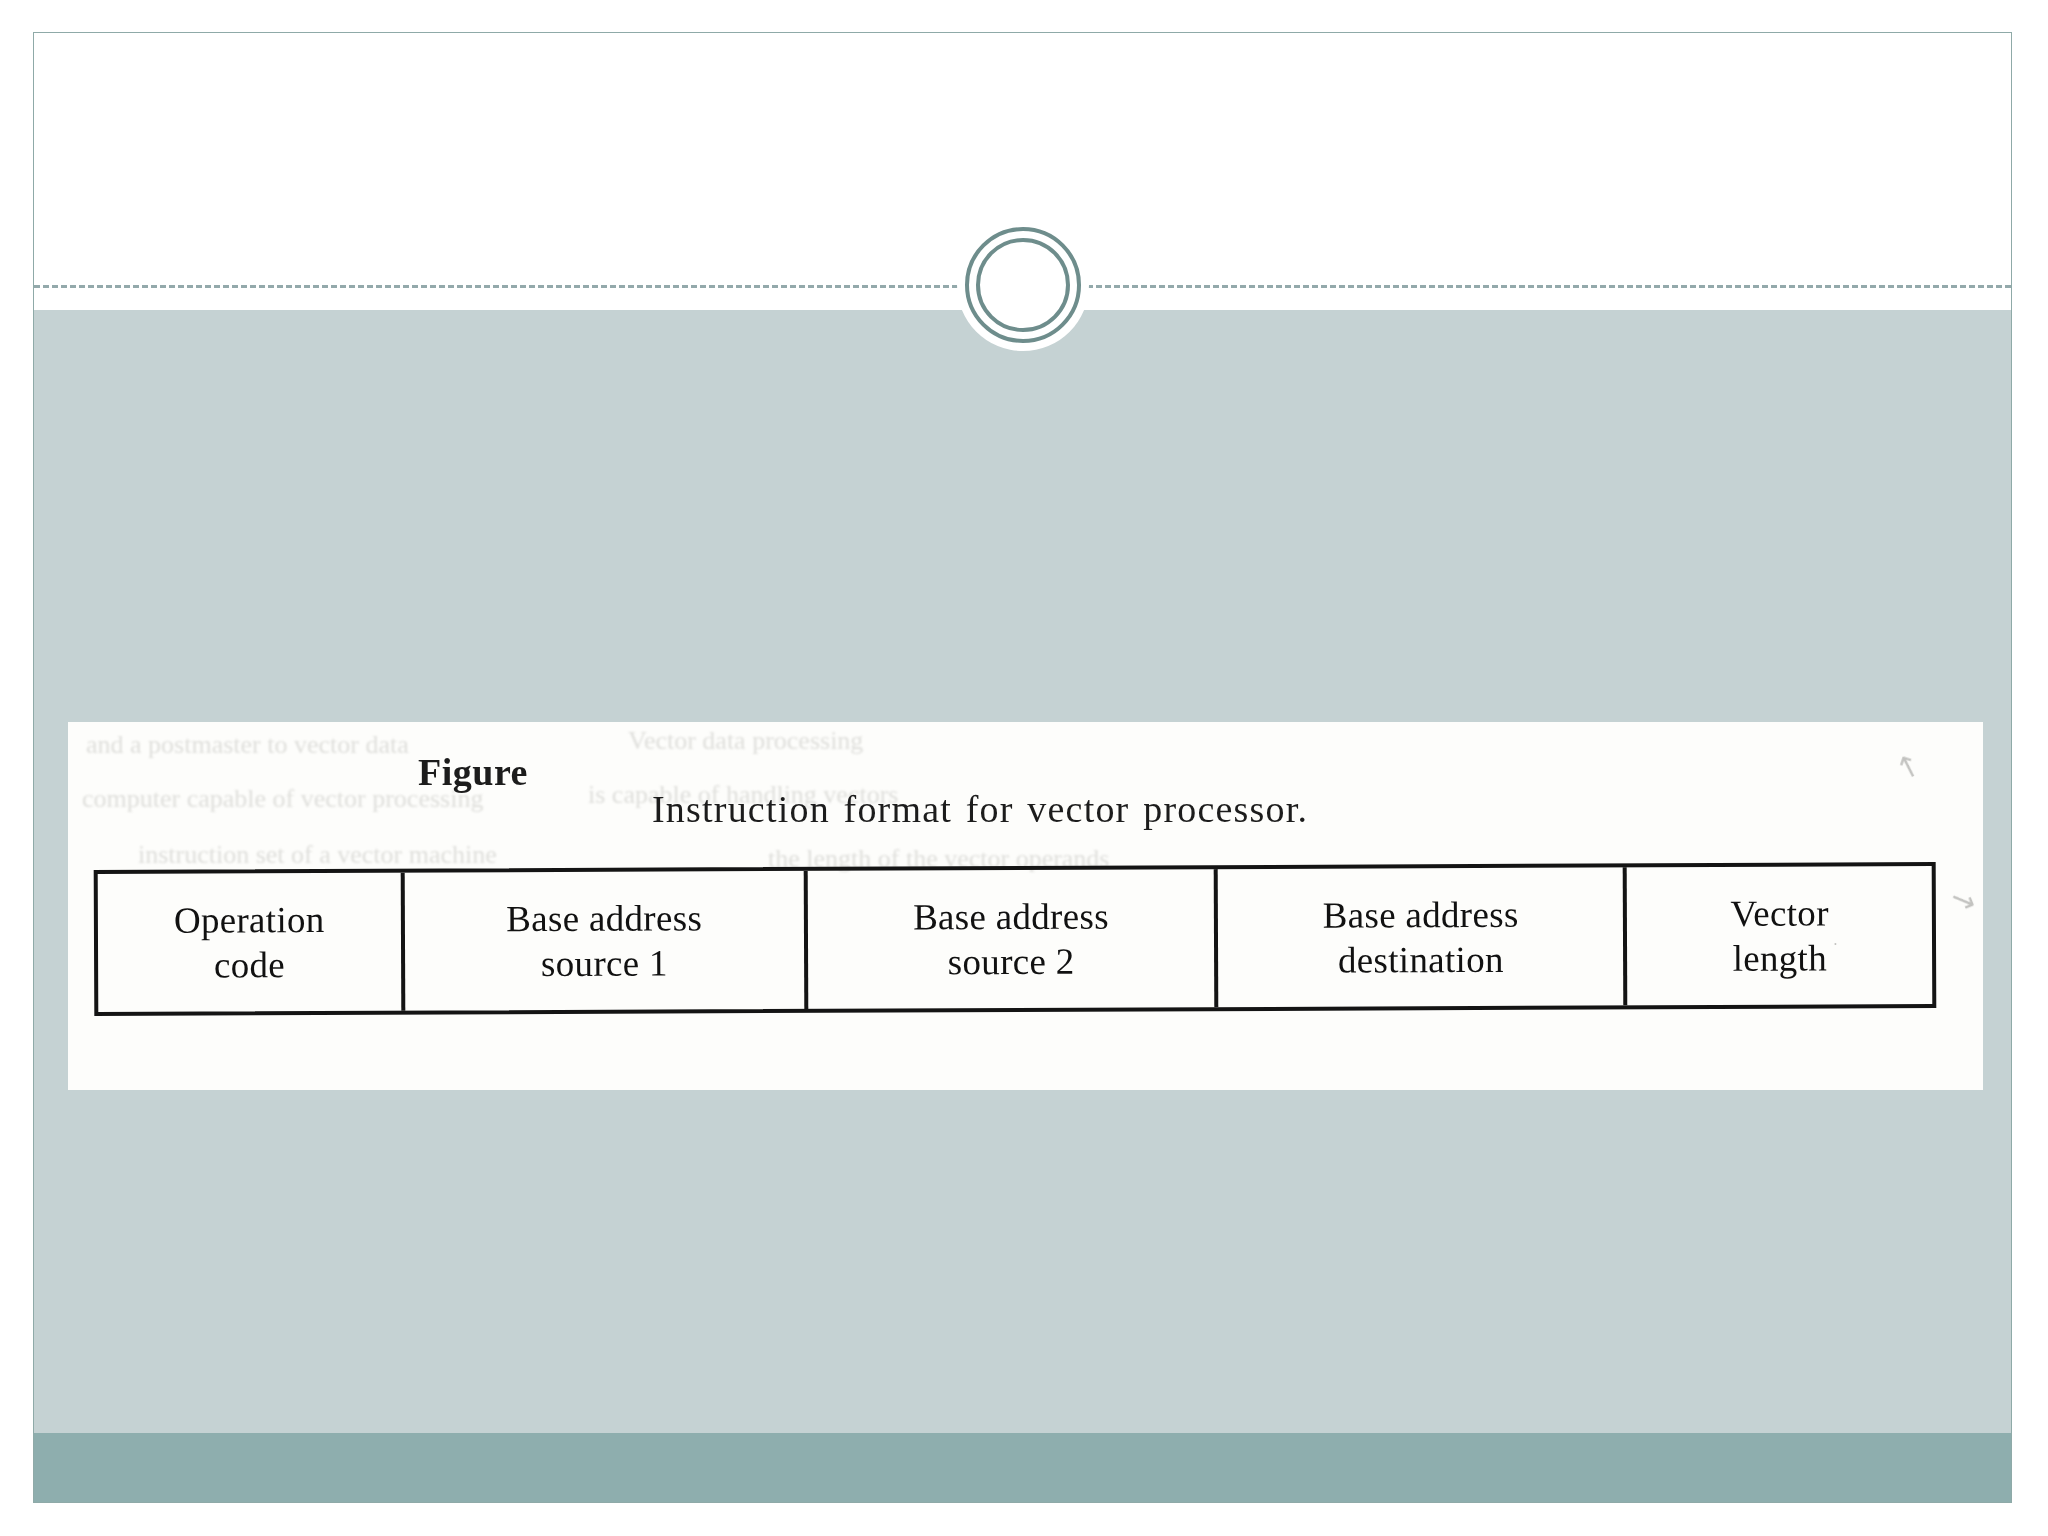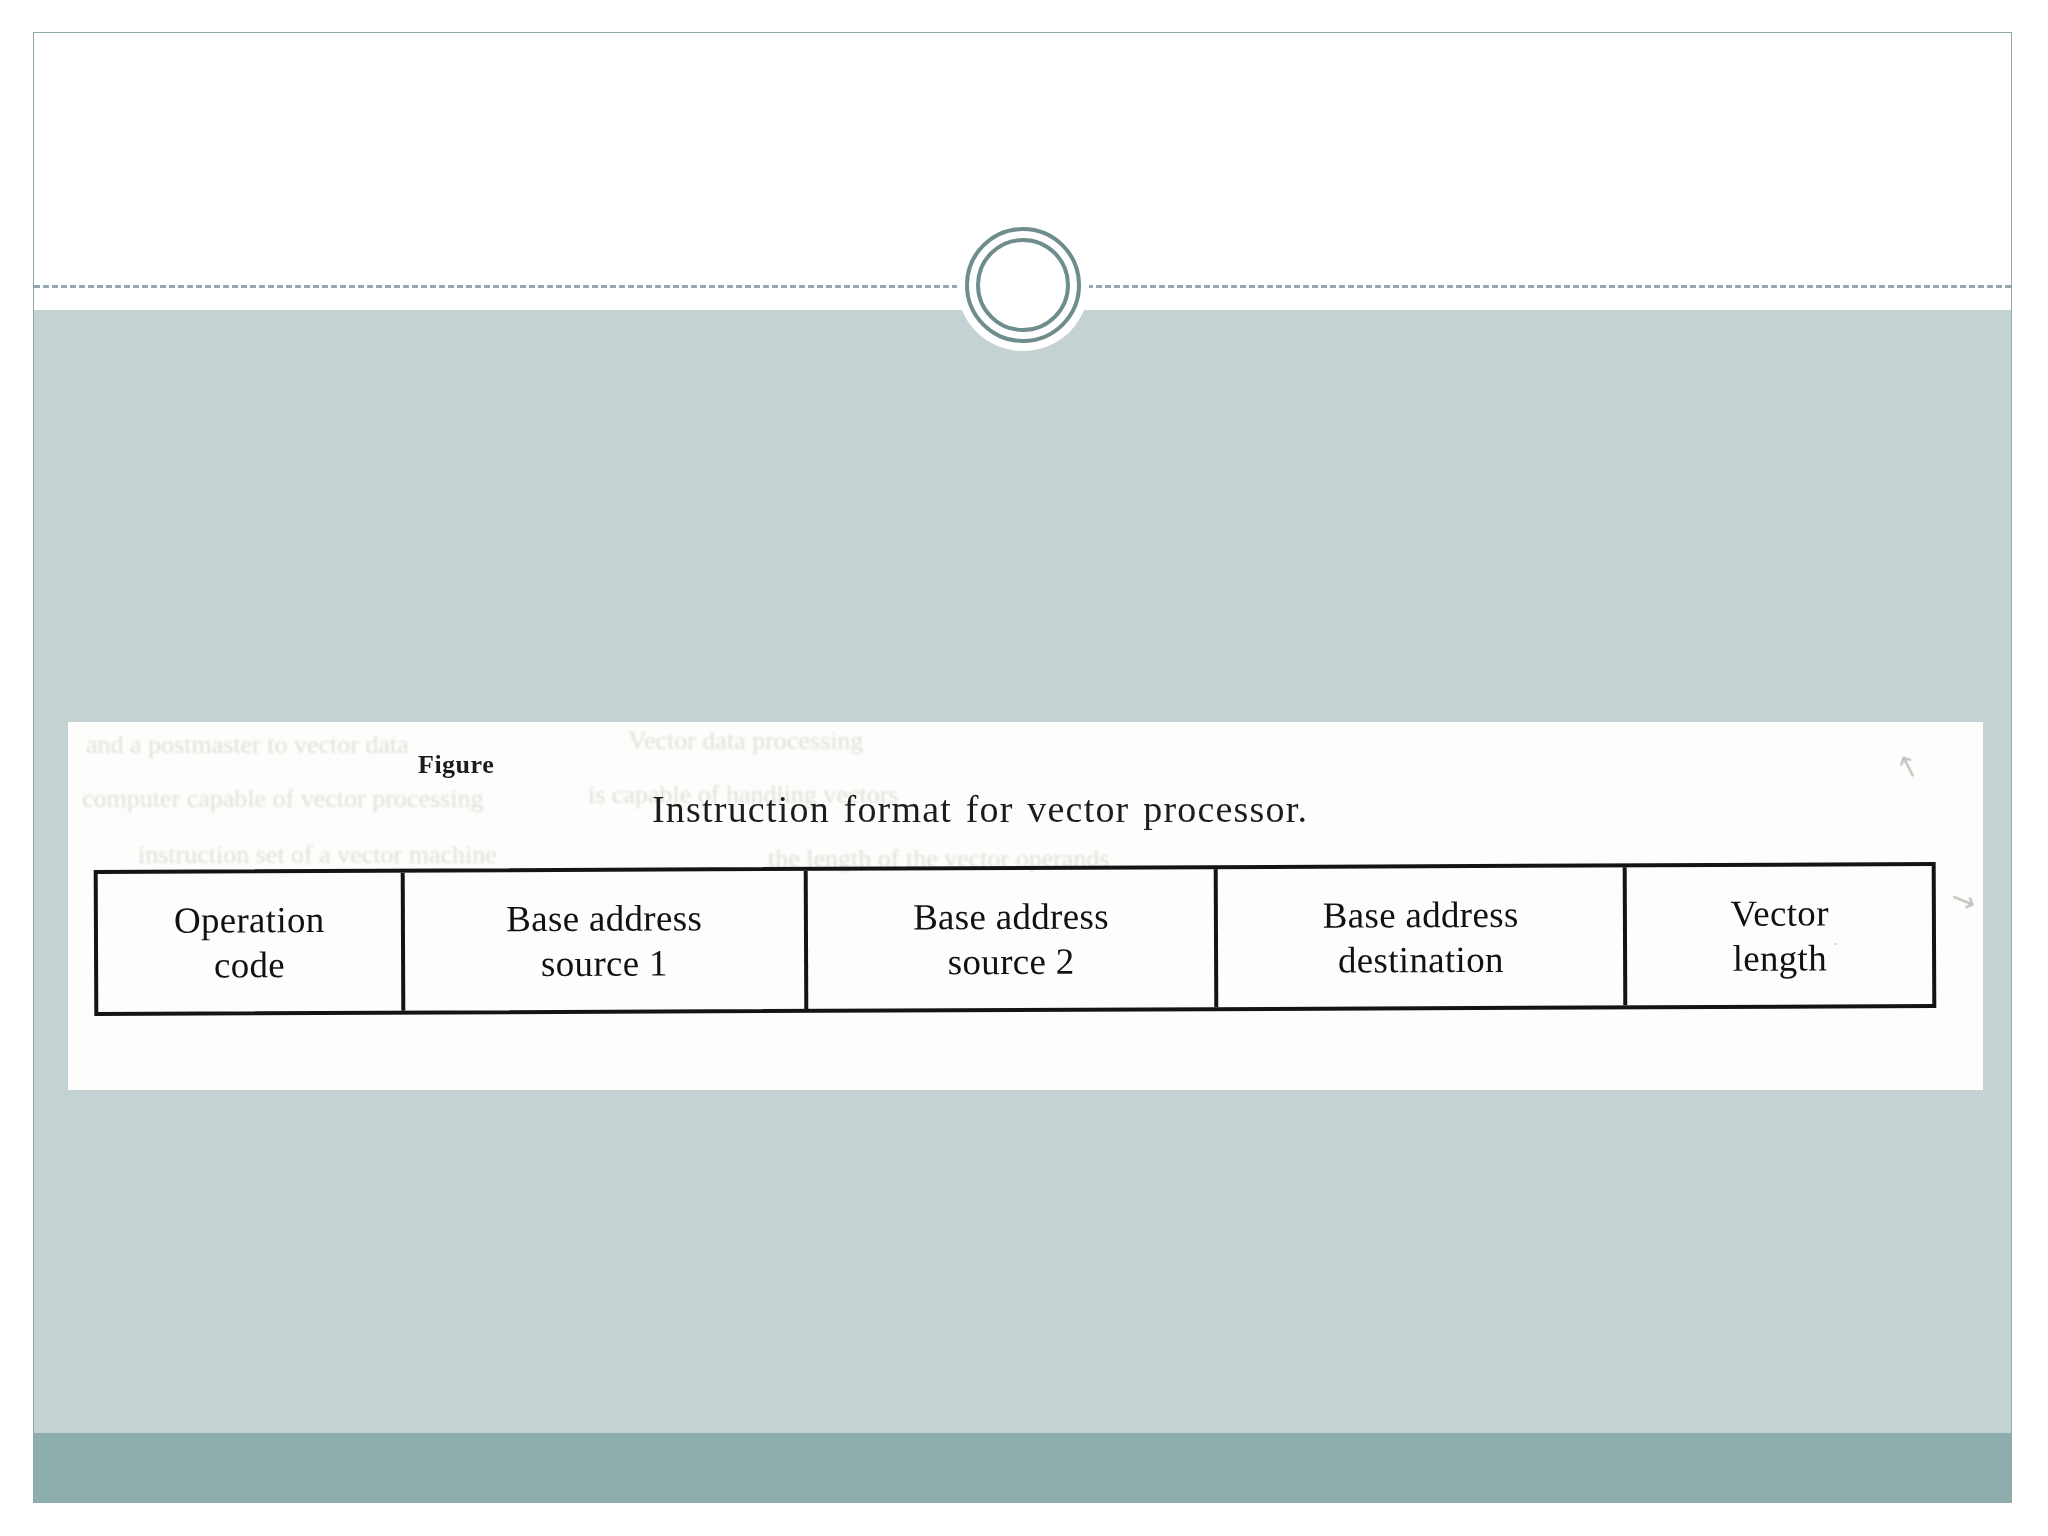--- a/index.html
+++ b/index.html
@@ -160,21 +160,21 @@
     top: 28px;
     width: 100%;
     height: 58px;
   }
   .caption-label {
     position: absolute;
     left: 350px;
     top: 0;
     font-family: "Liberation Serif", serif;
     font-weight: bold;
-    font-size: 26px;
+    font-size: 38px;
     color: #1c1c1c;
     letter-spacing: 0.5px;
   }
   .caption-text {
     position: absolute;
     left: 584px;
     top: 2px;
     font-family: "Liberation Serif", serif;
     font-size: 38px;
     color: #1c1c1c;

